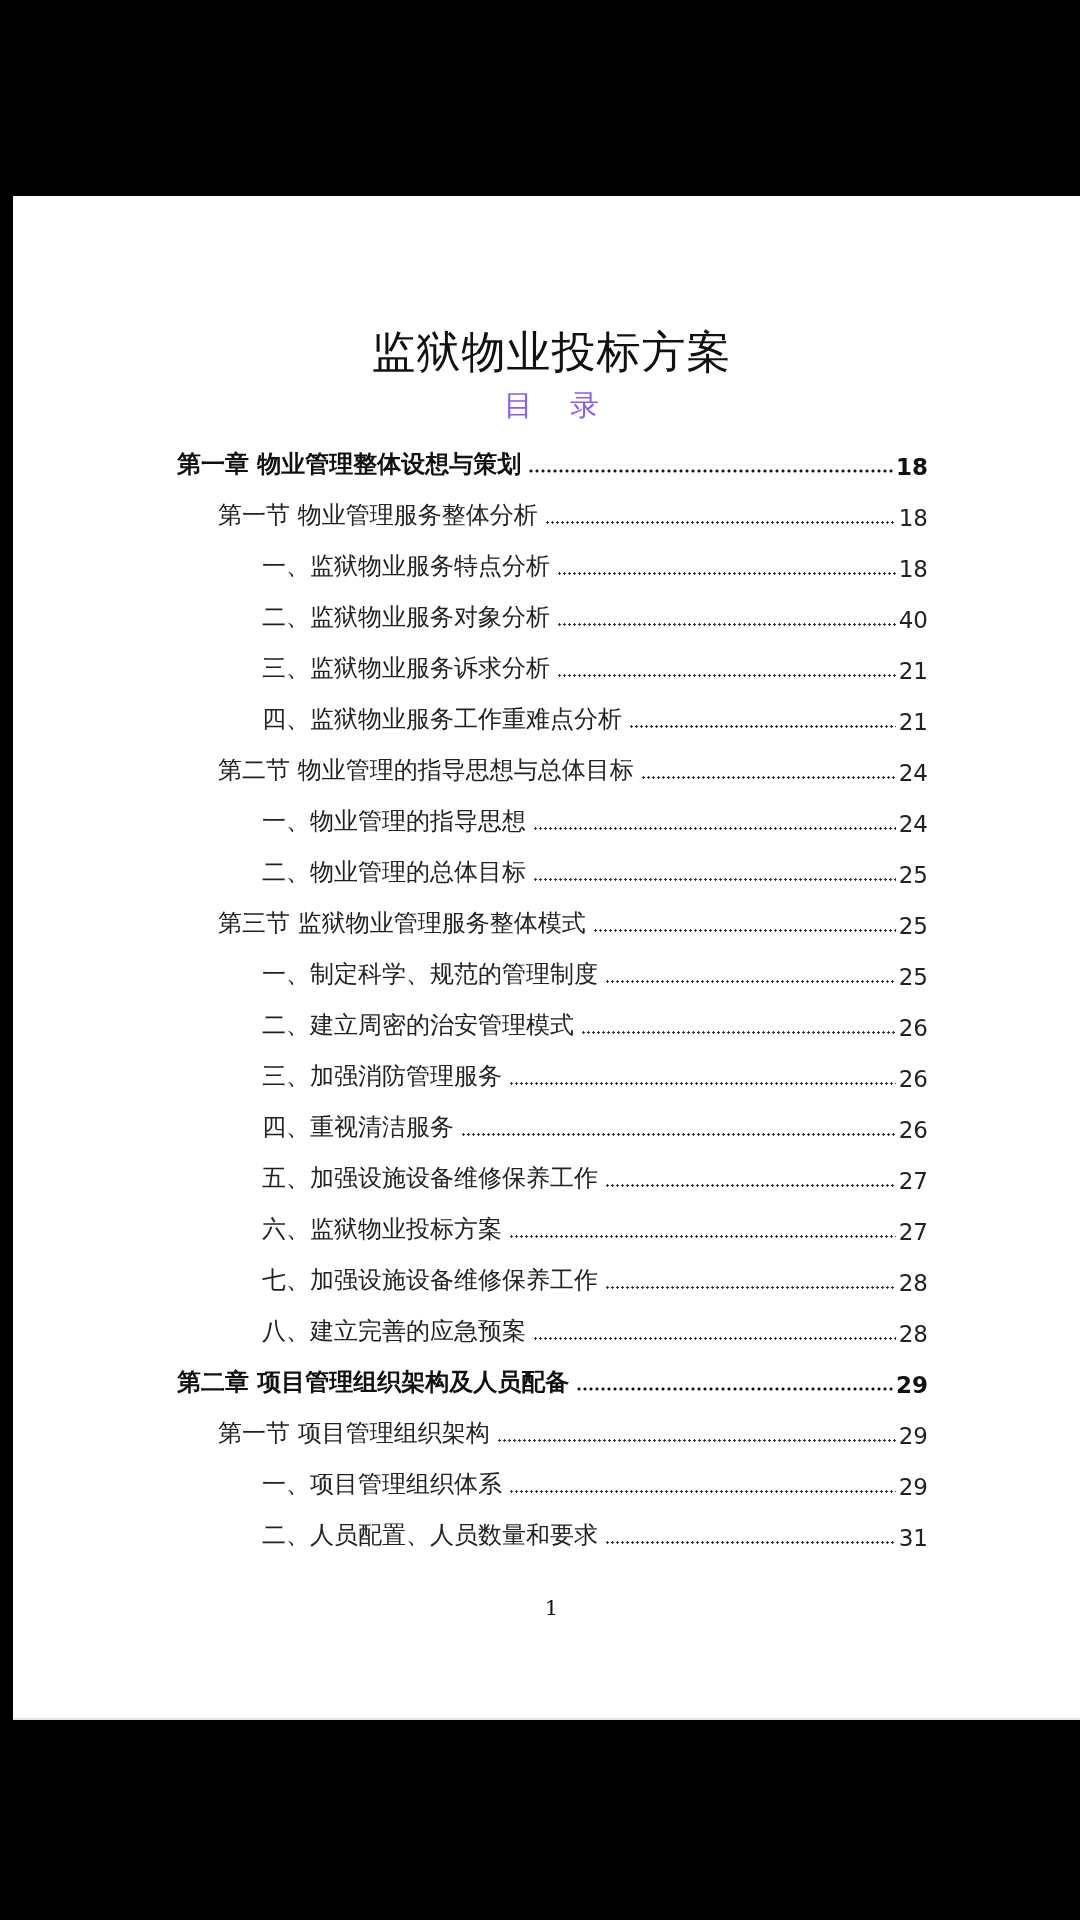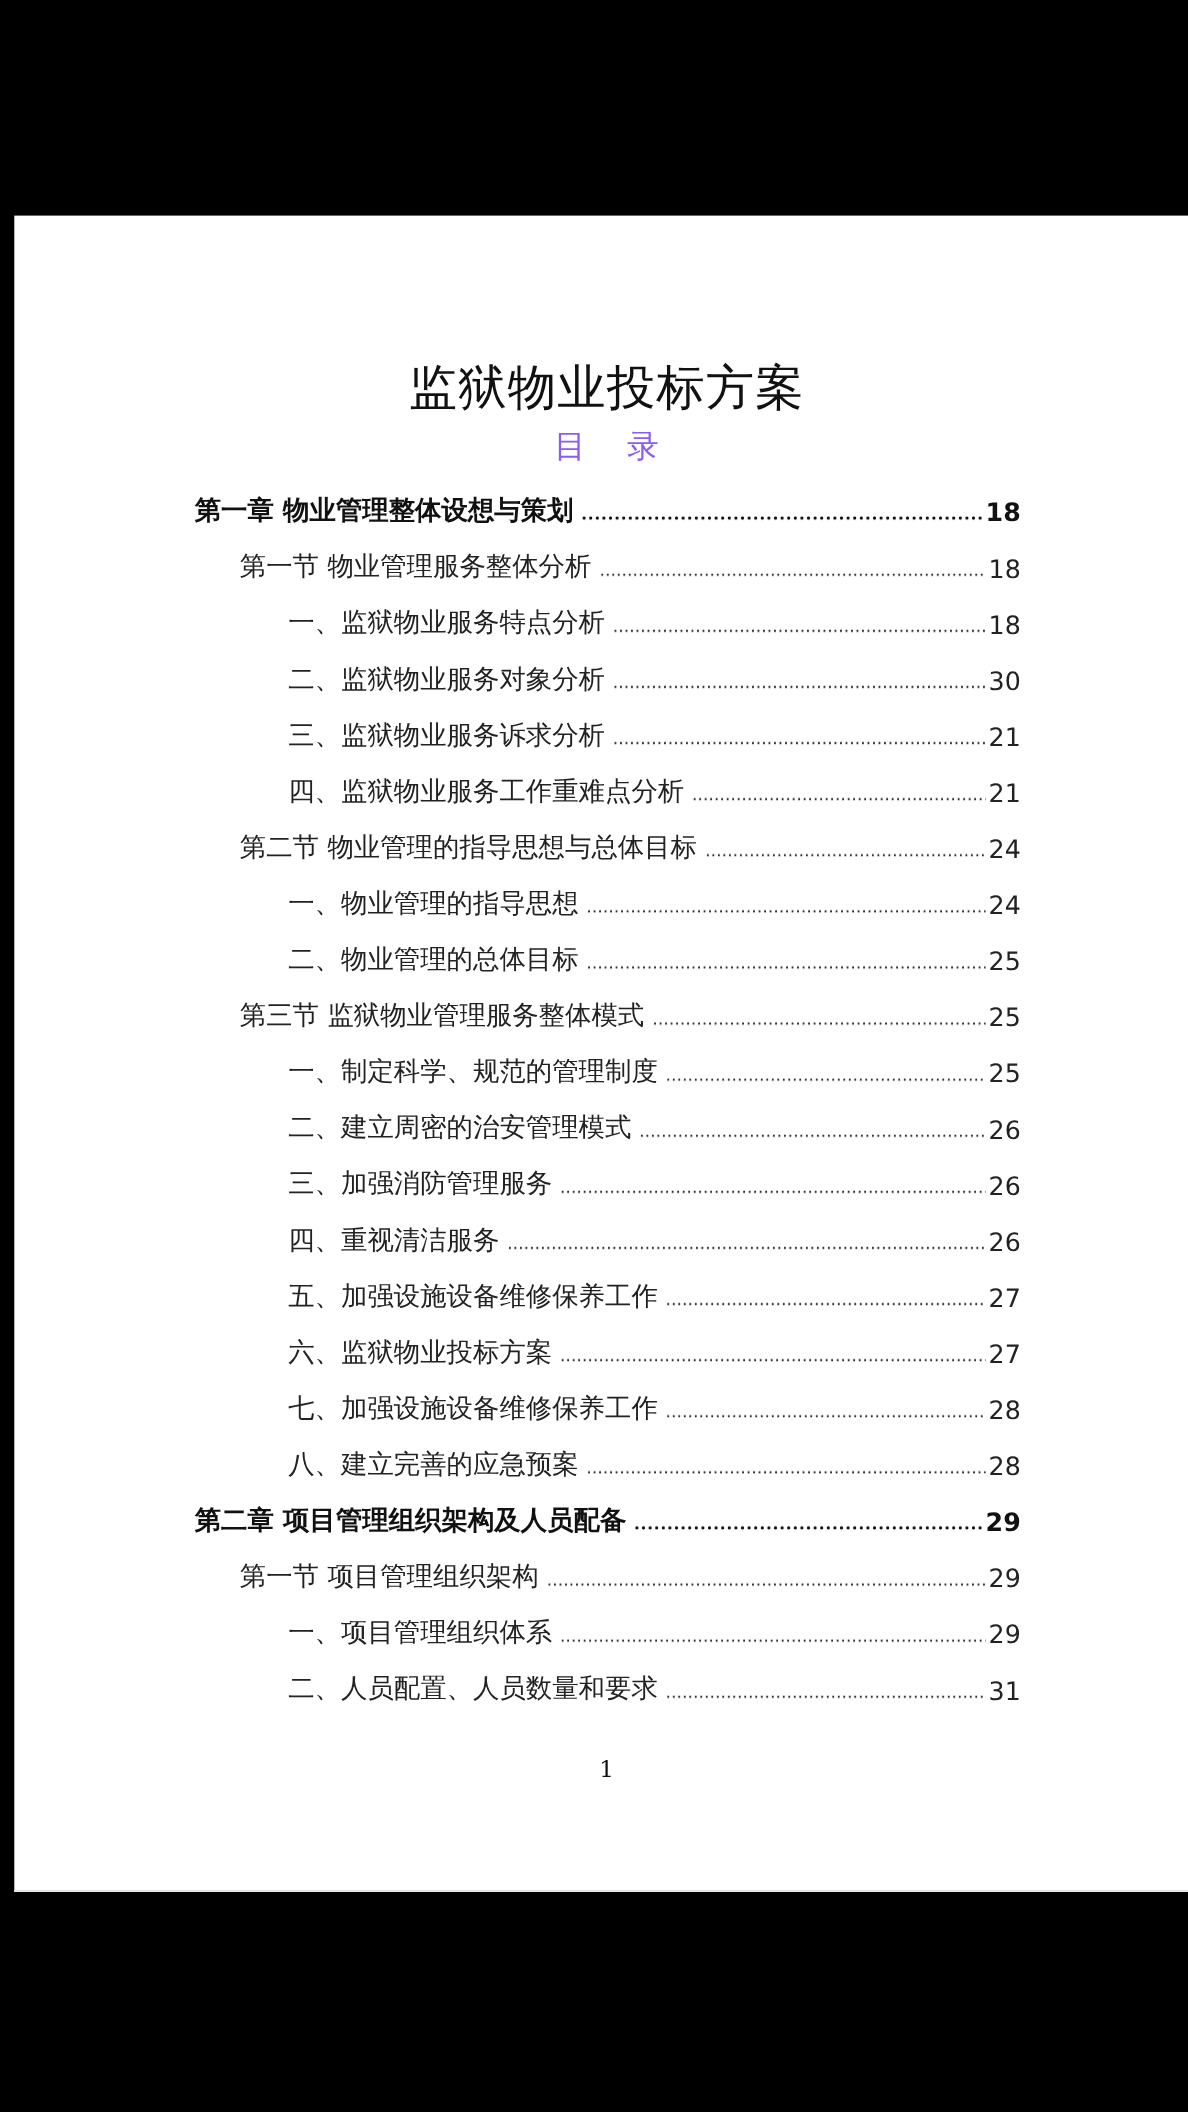--- a/index.html
+++ b/index.html
@@ -66,21 +66,21 @@
         <span class="p">18</span>
     </div>
     <div class="toc-row lvl3" style="top:102px">
       <span class="t">一、监狱物业服务特点分析</span>
         <span class="dots"></span>
         <span class="p">18</span>
     </div>
     <div class="toc-row lvl3" style="top:153px">
       <span class="t">二、监狱物业服务对象分析</span>
         <span class="dots"></span>
-        <span class="p">30</span>
+        <span class="p">40</span>
     </div>
     <div class="toc-row lvl3" style="top:204px">
       <span class="t">三、监狱物业服务诉求分析</span>
         <span class="dots"></span>
         <span class="p">21</span>
     </div>
     <div class="toc-row lvl3" style="top:255px">
       <span class="t">四、监狱物业服务工作重难点分析</span>
         <span class="dots"></span>
         <span class="p">21</span>

